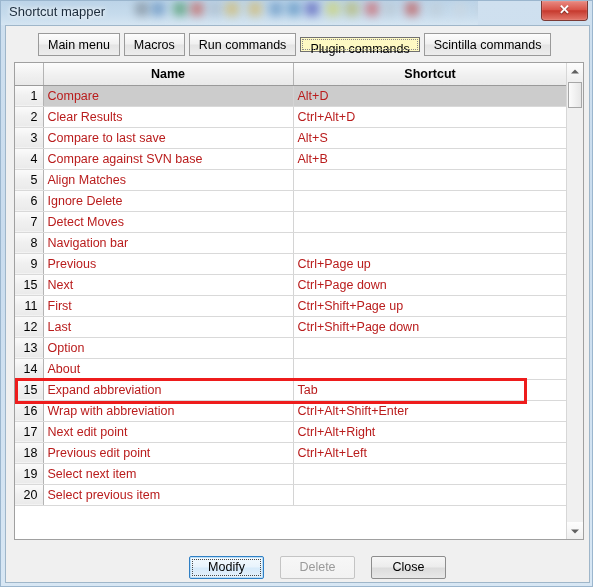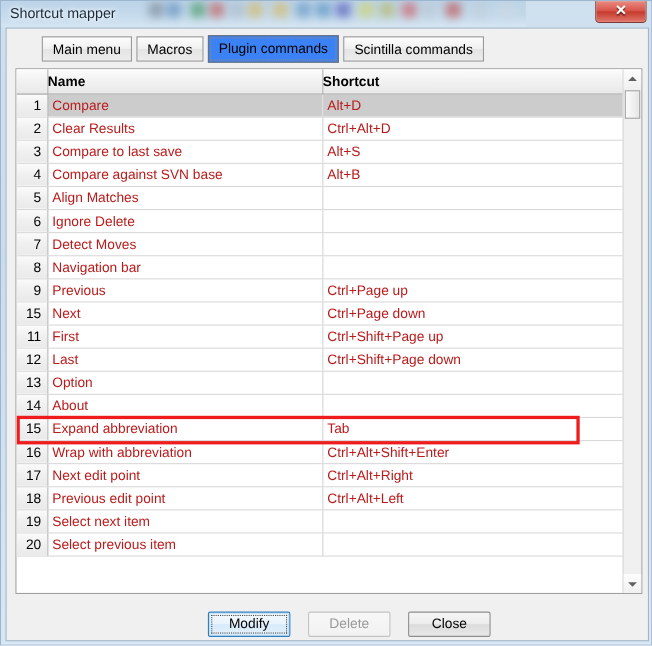--- a/index.html
+++ b/index.html
@@ -109,23 +109,23 @@
     line-height: 22px;
     font-size: 12.5px;
     color: #000;
     background: linear-gradient(to bottom, #fdfdfd 0%, #f0f0f0 48%, #e4e4e4 52%, #ededed 100%);
     border: 1px solid #9a9a9a;
     border-bottom: 1px solid #9a9a9a;
     cursor: pointer;
     white-space: nowrap;
   }
   .tab.selected {
-    background: #3b82f6;
+    background: #fef9c3;
     border: 1px solid #707070;
-    height: 25px;
+    height: 15px;
     line-height: 23px;
     padding: 0 9px;
     position: relative;
   }
   .tab.selected::after {
     content: "";
     position: absolute;
     left: 1px; top: 1px; right: 1px; bottom: 1px;
     border: 1px dotted #8a8a8a;
     pointer-events: none;
@@ -156,21 +156,21 @@
   }
   table#grid col.c-num   { width: 28px; }
   table#grid col.c-name  { width: 250px; }
   table#grid col.c-short { width: 274px; }
 
   table#grid th {
     height: 22px;
     font-size: 12.5px;
     font-weight: bold;
     color: #000;
-    text-align: left;
+    text-align: center;
     background: linear-gradient(to bottom, #fcfcfc 0%, #f1f1f1 50%, #e9e9e9 100%);
     border-right: 1px solid #b4b4b4;
     border-bottom: 1px solid #9a9a9a;
     padding: 0;
   }
   table#grid th.corner { background: linear-gradient(to bottom, #fcfcfc 0%, #f1f1f1 50%, #e9e9e9 100%); }
 
   table#grid td {
     height: 21px;
     font-size: 12.5px;
@@ -326,20 +326,21 @@
 
   <div id="close-button">
     <div class="x-glyph">✕</div>
   </div>
 
   <div id="client">
 
     <div id="tabstrip">
         <div class="tab">Main menu</div>
         <div class="tab">Macros</div>
+        <div class="tab">Run commands</div>
         <div class="tab selected">Plugin commands</div>
         <div class="tab">Scintilla commands</div>
       </div>
 
     <div id="grid-wrap">
       <div id="grid-scroller">
         <table id="grid">
           <colgroup>
             <col class="c-num">
               <col class="c-name">

